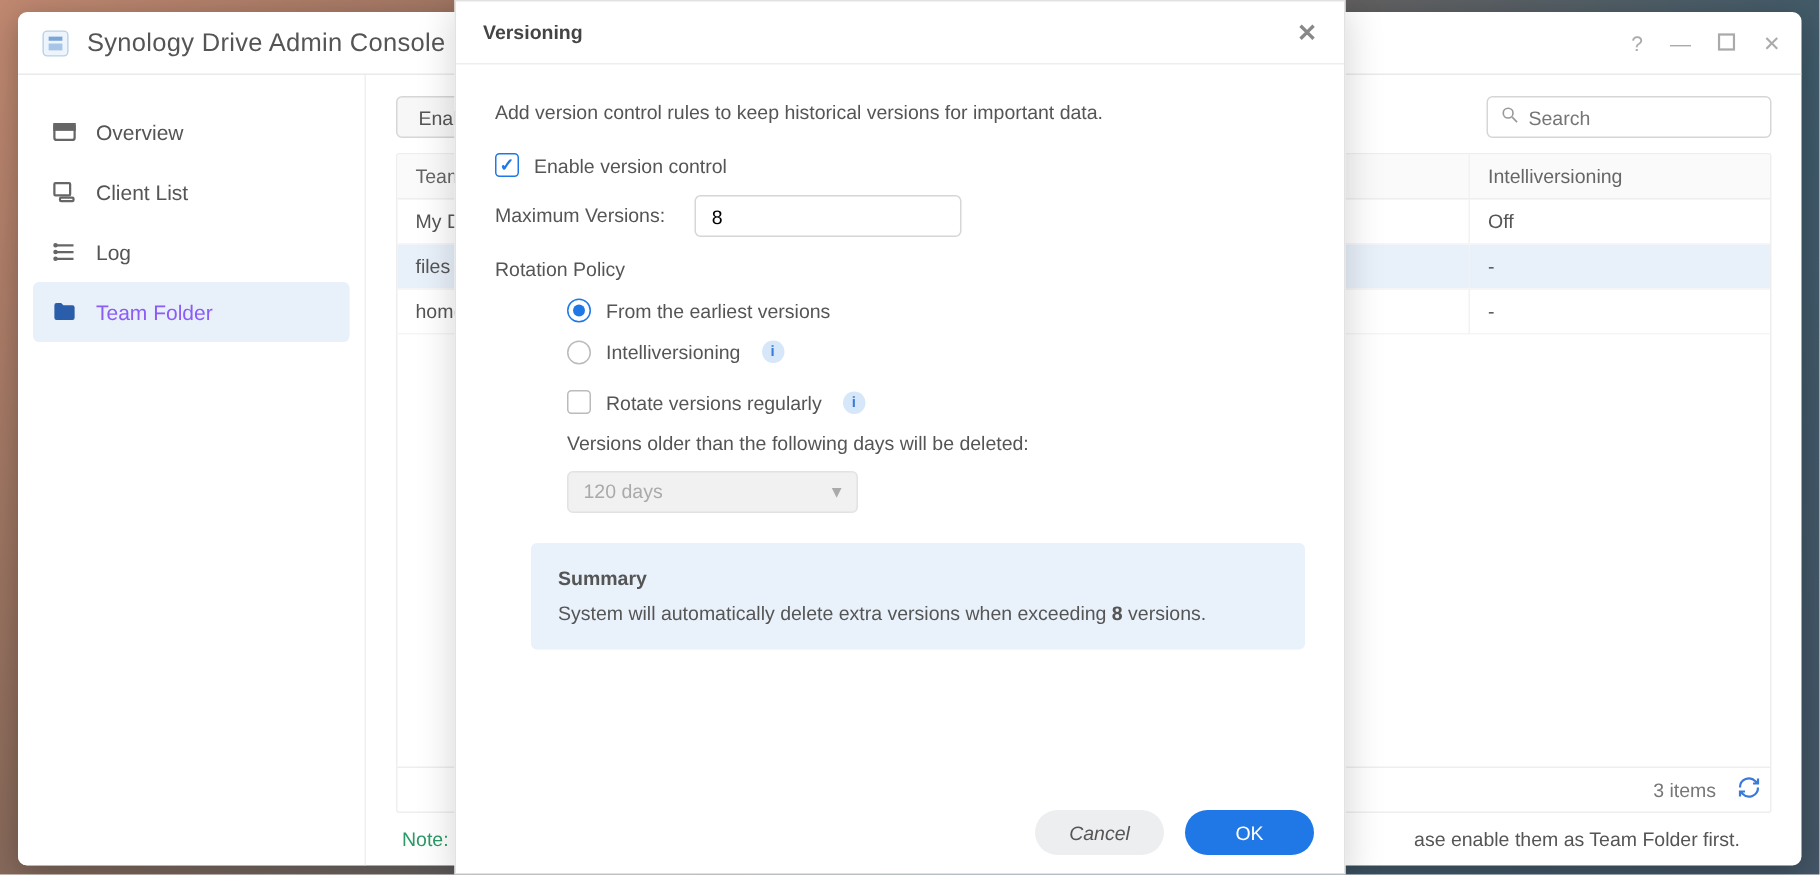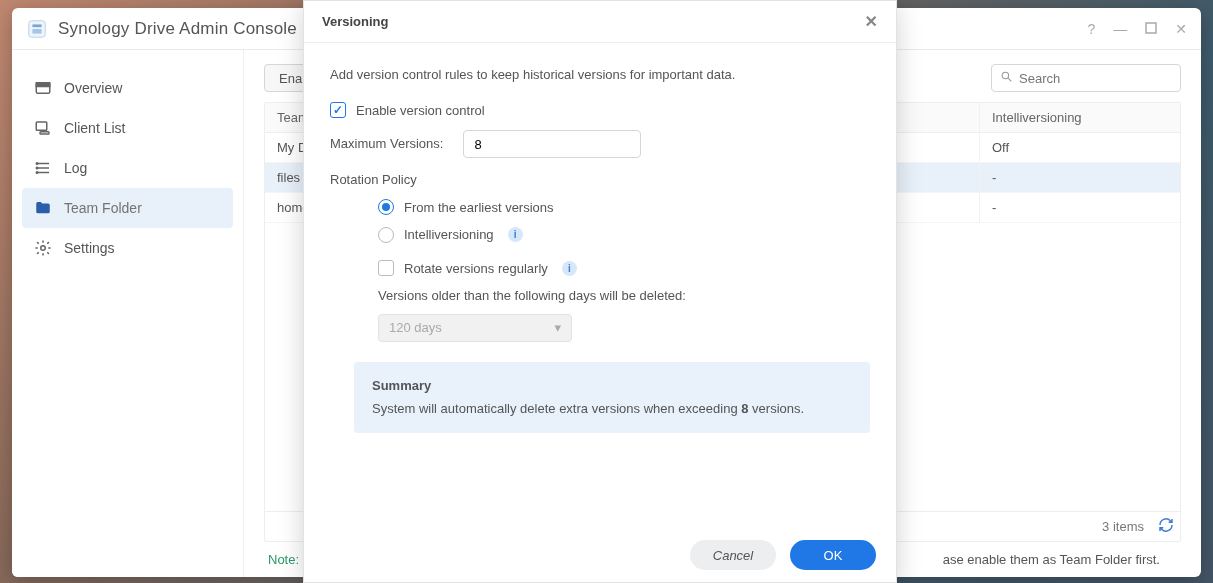--- a/index.html
+++ b/index.html
@@ -52,21 +52,21 @@
   .nav-item {
     display: flex; align-items: center;
     height: 40px;
     padding: 0 12px;
     color: #555;
     border-radius: 4px;
     cursor: pointer;
     gap: 12px;
     font-size: 14px;
   }
-  .nav-item.active { background: #e8f0fa; color: #737373; gap: 12px; }
+  .nav-item.active { background: #e8f0fa; color: #8b5cf6; gap: 12px; }
   .nav-icon { width: 18px; height: 18px; display: flex; align-items:center; justify-content:center; }
   .main {
     flex:1;
     display:flex; flex-direction:column;
     position: relative;
     padding: 14px 20px 10px 20px;
   }
   .toolbar {
     display:flex; align-items:center; gap:10px;
     margin-bottom: 10px;
@@ -283,29 +283,20 @@
           </span>
         <span>Log</span>
       </div>
       <div class="nav-item active">
         <span class="nav-icon">
             <svg width="18" height="18" viewBox="0 0 24 24" fill="#2a5daa">
               <path d="M3 6a2 2 0 012-2h4l2 2h8a2 2 0 012 2v9a2 2 0 01-2 2H5a2 2 0 01-2-2V6z"></path>
             </svg>
           </span>
         <span>Team Folder</span>
-      </div>
-      <div class="nav-item">
-        <span class="nav-icon">
-            <svg width="18" height="18" viewBox="0 0 24 24" fill="none" stroke="#666" stroke-width="2">
-              <circle cx="12" cy="12" r="3"></circle>
-              <path d="M12 2v3M12 19v3M4.2 4.2l2.1 2.1M17.7 17.7l2.1 2.1M2 12h3M19 12h3M4.2 19.8l2.1-2.1M17.7 6.3l2.1-2.1"></path>
-            </svg>
-          </span>
-        <span>Settings</span>
       </div>
     </div>
 
     <div class="main">
       <div class="toolbar">
         <div class="btn">
             <span>Enable</span>
           </div>
         <div class="search-wrap">
           <span><svg width="13" height="13" viewBox="0 0 24 24" fill="none" stroke="#999" stroke-width="2">

